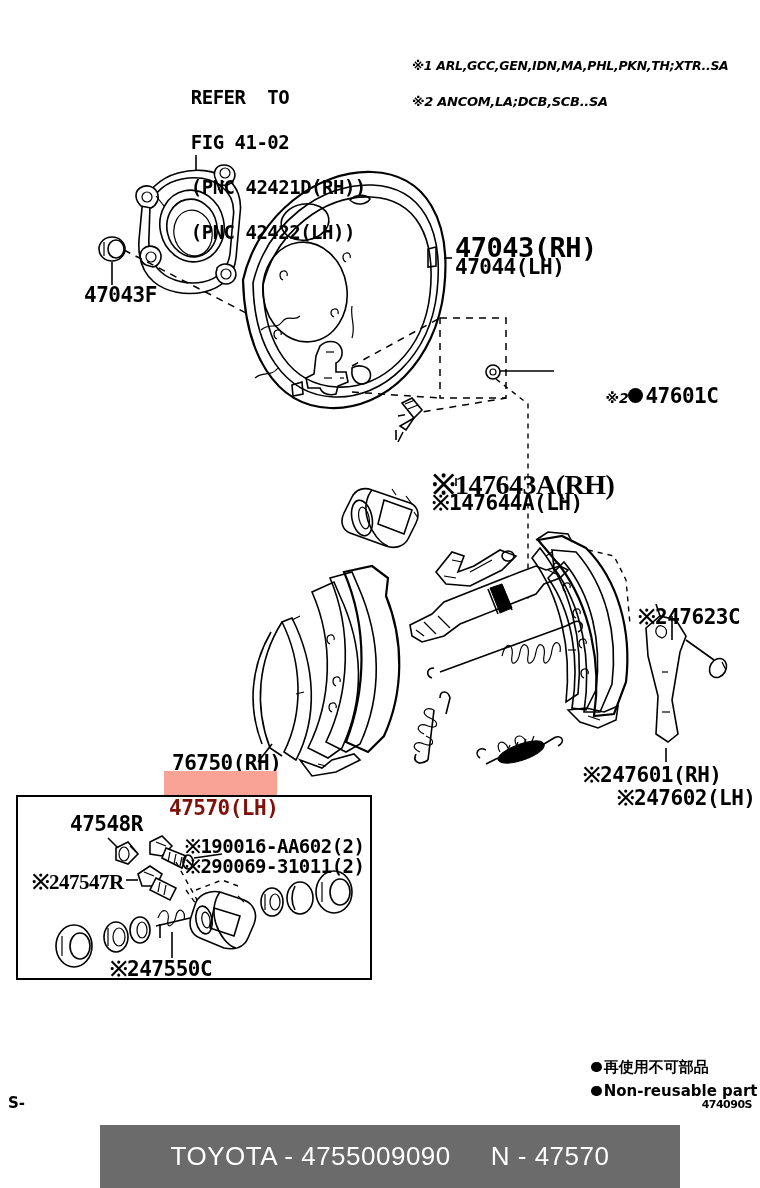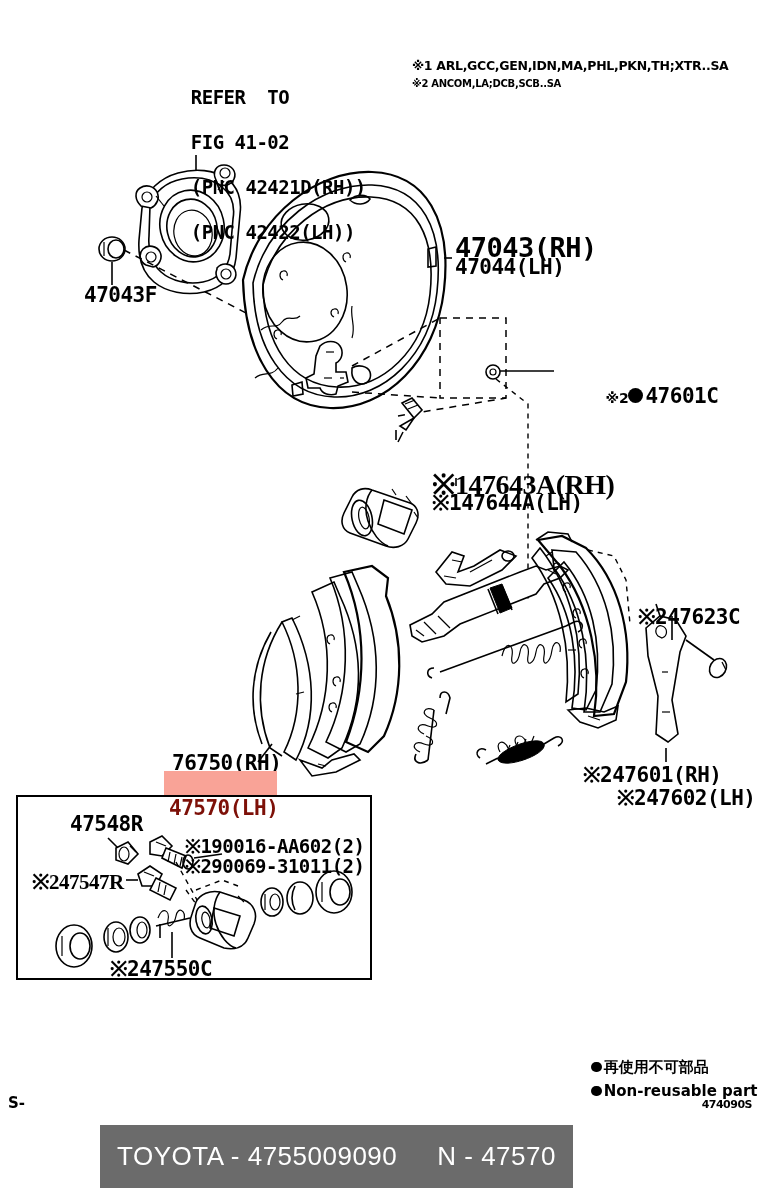--- a/index.html
+++ b/index.html
@@ -26,20 +26,21 @@
     font-family: "DejaVu Sans Mono", monospace;
     font-weight: bold;
     white-space: pre;
     line-height: 1.18;
     letter-spacing: -0.5px;
   }
   .lbl-sans {
     font-family: "DejaVu Sans", sans-serif;
     font-weight: bold;
     letter-spacing: -0.3px;
+    font-style: italic;
   }
   .hl {
     position: absolute;
     background: #f9a397;
   }
   .hl-text {
     position: absolute;
     color: #7d1008;
     font-family: "DejaVu Sans Mono", monospace;
     font-weight: bold;
@@ -58,21 +59,21 @@
     display: inline-block;
     width: 0.72em; height: 0.72em;
     border-radius: 50%;
     background: #000;
     vertical-align: -0.02em;
     margin-right: 2px;
   }
   #footer-bar {
     position: absolute;
     left: 100px; top: 1125px;
-    width: 473px; height: 63px;
+    width: 580px; height: 63px;
     background: #6b6b6b;
     color: #ffffff;
     display: flex;
     align-items: center;
     justify-content: center;
     gap: 40px;
     font-family: "Liberation Sans", sans-serif;
     font-size: 26px;
     letter-spacing: 0.5px;
   }
@@ -424,21 +425,21 @@
   </svg>
 
   <div class="lbl" style="left:147px; top:64px; font-size:19px;">
     <span>REFER  TO</span><br>
     <span>FIG 41-02</span><br>
     <span>(PNC 42421D(RH))</span><br>
     <span>(PNC 42422(LH))</span>
   </div>
 
   <div class="lbl lbl-sans" style="left:412px; top:59px; font-size:12.5px;">※1 ARL,GCC,GEN,IDN,MA,PHL,PKN,TH;XTR..SA</div>
-  <div class="lbl lbl-sans" style="left:412px; top:78px; font-size:10px;">※2 ANCOM,LA;DCB,SCB..SA</div>
+  <div class="lbl lbl-sans" style="left:412px; top:94px; font-size:13px;">※2 ANCOM,LA;DCB,SCB..SA</div>
 
   <div class="lbl" style="left:84px; top:283px; font-size:21px;">47043F</div>
 
   <div class="lbl" style="left:455px; top:232px; font-size:27px;">47043(RH)</div>
   <div class="lbl" style="left:455px; top:255px; font-size:21px;">47044(LH)</div>
 
   <div class="lbl" style="left:557px; top:359px; font-size:21px;">
     <span class="lbl-sans" style="font-size:14px;">※2</span><span class="bullet"></span><span>47601C</span>
   </div>
 

